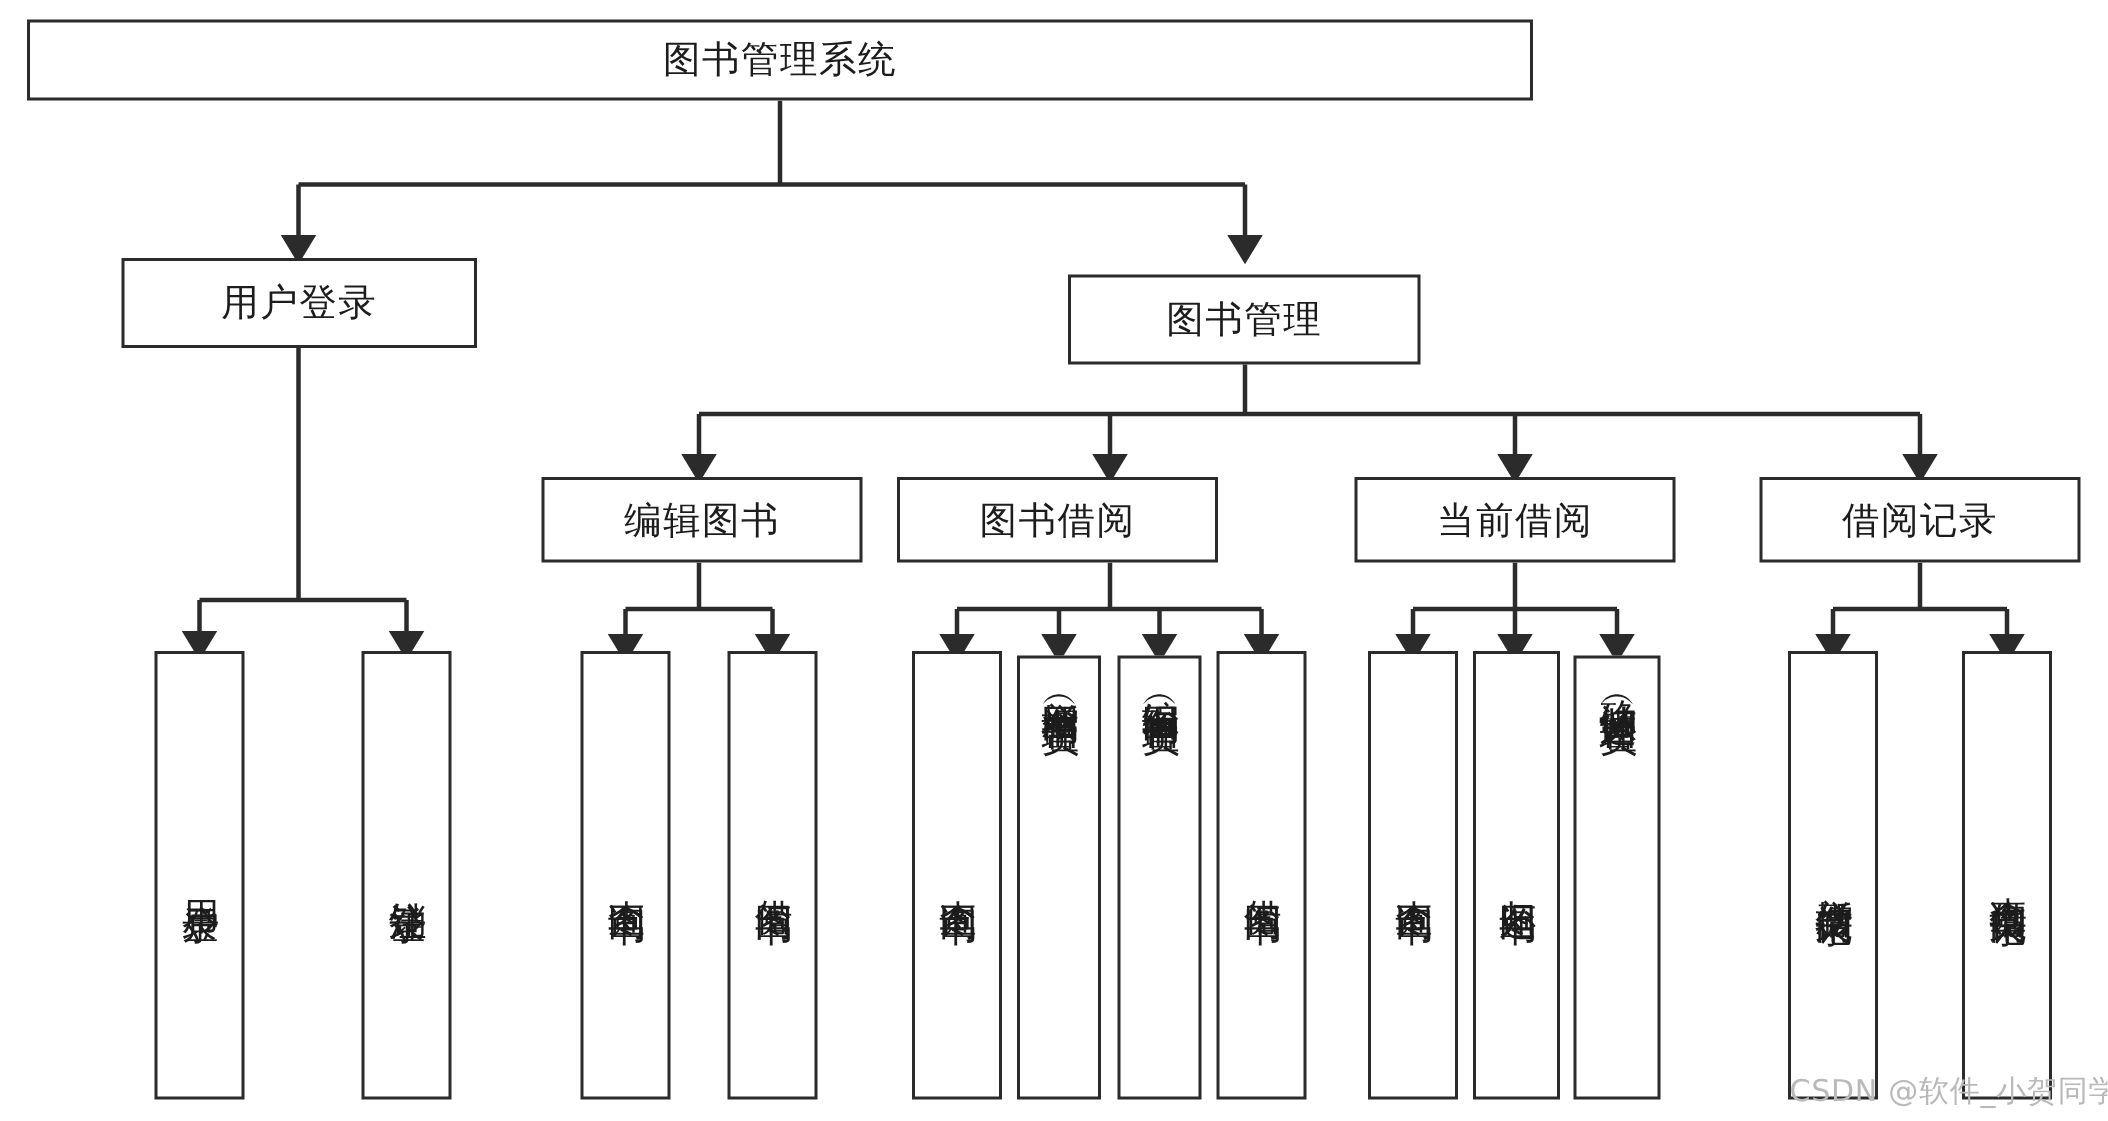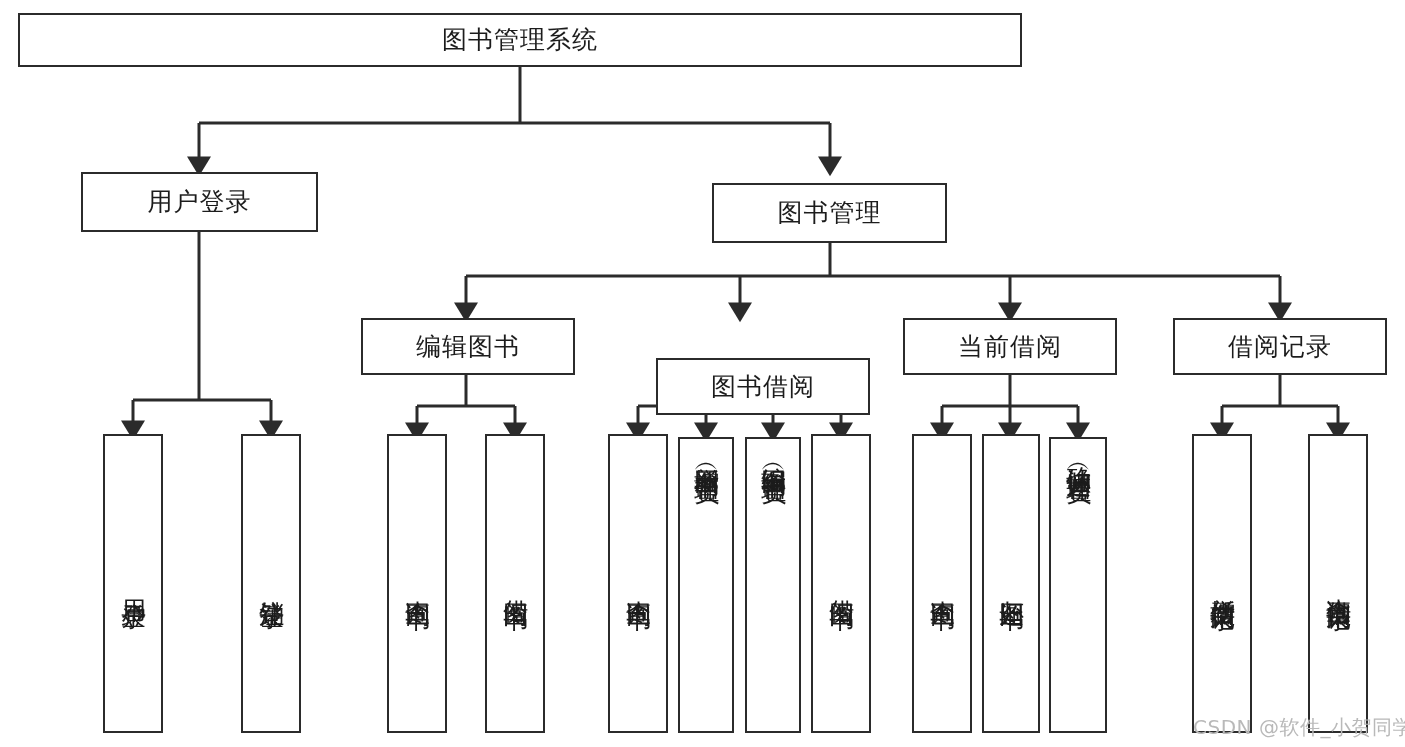--- a/index.html
+++ b/index.html
@@ -133,21 +133,21 @@
   <div class="node h-text" style="left:81px; top:172px; width:237px; height:60px;">
     <span>用户登录</span>
   </div>
   <div class="node h-text" style="left:712px; top:172px; width:235px; height:60px;margin-top:11px;">
     <span>图书管理</span>
   </div>
 
   <div class="node h-text" style="left:361px; top:318px; width:214px; height:57px;">
     <span>编辑图书</span>
   </div>
-  <div class="node h-text" style="left:656px; top:318px; width:214px; height:57px;margin-top:40px;">
+  <div class="node h-text" style="left:598px; top:318px; width:214px; height:57px;">
     <span>图书借阅</span>
   </div>
   <div class="node h-text" style="left:1173px; top:318px; width:214px; height:57px;">
     <span>借阅记录</span>
   </div>
   <div class="node h-text" style="left:903px; top:318px; width:214px; height:57px;">
     <span>当前借阅</span>
   </div>
 
   <div class="node v-text center-v" style="left:103px; top:434px; width:60px; height:299px;">

